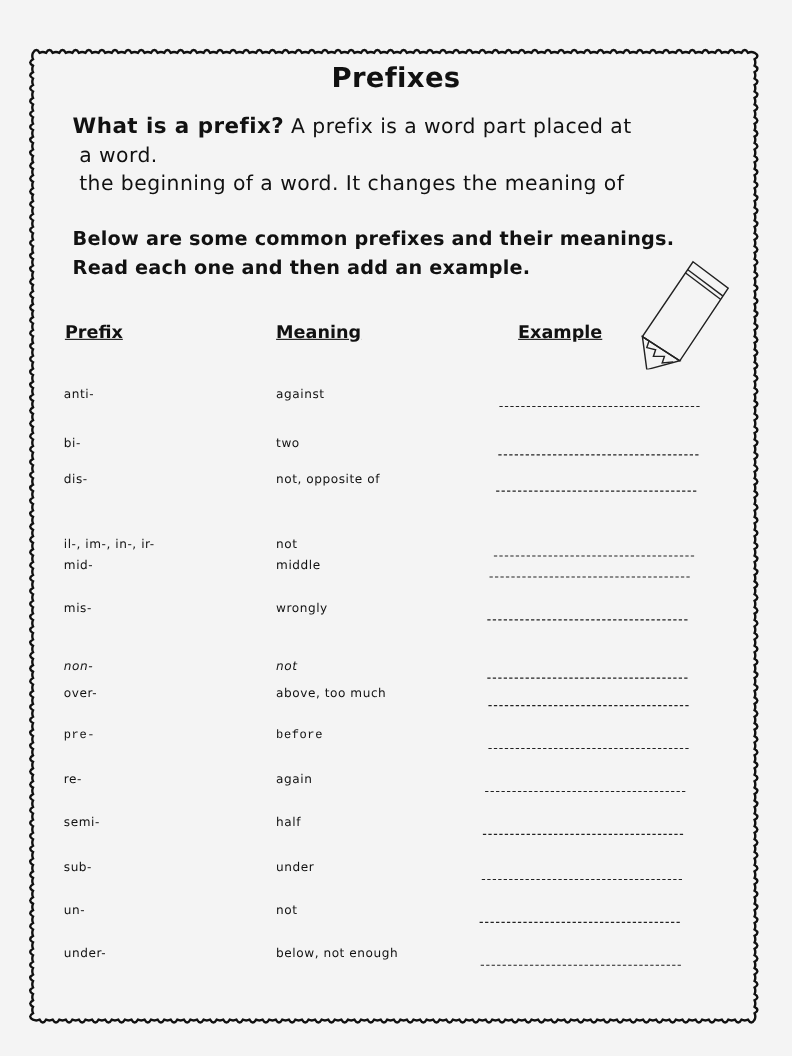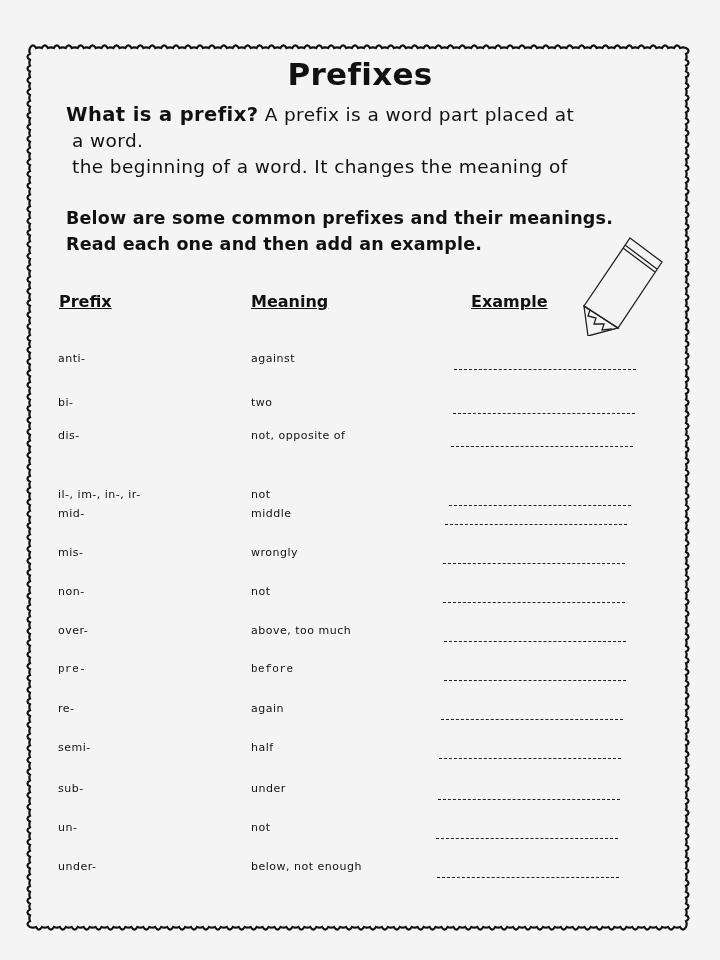--- a/index.html
+++ b/index.html
@@ -7,21 +7,21 @@
       width: 720px; height: 960px; background: #f4f4f4; position: relative;
       overflow: hidden; font-family: "DejaVu Sans", sans-serif; color: #111;
     }
     .frame {
       position: absolute; left: 22px; top: 40px; width: 672px; height: 895px;
       box-sizing: border-box;
     }
     .frame svg { position: absolute; left: 0; top: 0; }
     .title {
       position: absolute; left: 0; width: 720px; top: 56px; text-align: center;
-      font-size: 31px; font-weight: bold; letter-spacing: 0.3px;
+      font-size: 25px; font-weight: bold; letter-spacing: 0.3px;
     }
     .intro {
       position: absolute; left: 66px; top: 102px; width: 590px;
       font-size: 18.5px; line-height: 26px; letter-spacing: 0.4px;
     }
     .intro .q { font-weight: bold; font-size: 19.5px; }
     .intro .body1 { }
     .intro .l2 { display:block; padding-left: 6px; }
     .instr {
       position: absolute; left: 66px; top: 205px; width: 600px;
@@ -100,21 +100,21 @@
     <div class="row" style="top: 507px;">
       <span class="p">mid-</span>
       <span class="m">middle</span>
       <span class="e" style="left: 445px;"></span>
     </div>
     <div class="row" style="top: 546px;">
       <span class="p">mis-</span>
       <span class="m">wrongly</span>
       <span class="e" style="left: 443px;"></span>
     </div>
-    <div class="row" style="top: 585px;">
+    <div class="row" style="top: 599px; font-style: italic;">
       <span class="p">non-</span>
       <span class="m">not</span>
       <span class="e" style="left: 443px;"></span>
     </div>
     <div class="row" style="top: 624px;">
       <span class="p">over-</span>
       <span class="m">above, too much</span>
       <span class="e" style="left: 444px;"></span>
     </div>
     <div class="row" style="top: 663px; font-family: Liberation Mono, monospace;">

